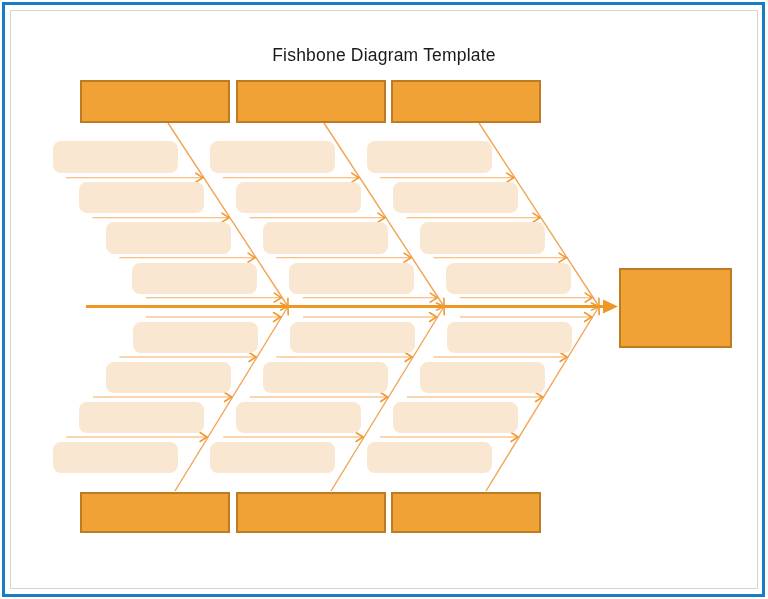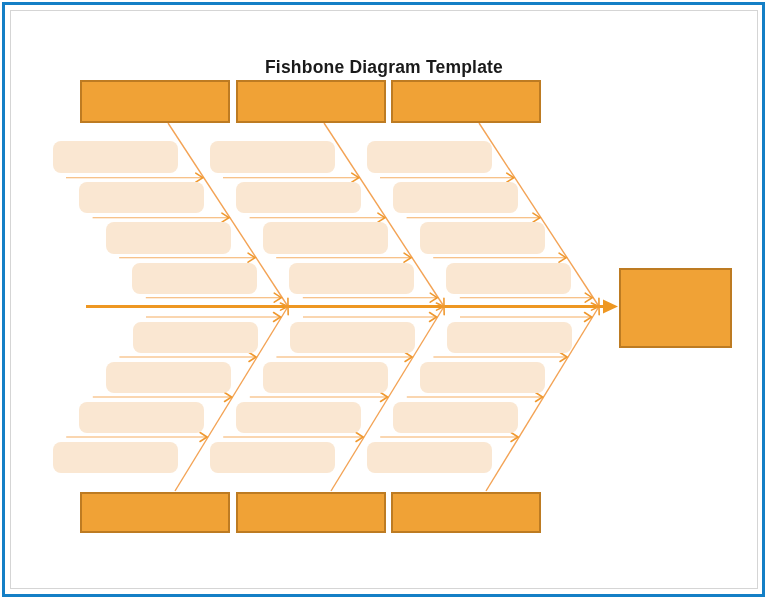--- a/index.html
+++ b/index.html
@@ -2,22 +2,22 @@
 <html style="--frame-blue: #147FC6; --frame-gray: #D5D5D5; --title-col: #1A1A1A; --cat-fill: #F0A236; --cat-border: #BD7B22; --cause-fill: #FAE7D2;"><head>
 <meta charset="utf-8">
 <style>
   html,body{margin:0;padding:0;background:#ffffff;}
   body{font-family:"Liberation Sans",sans-serif;}
   .page{position:relative;width:768px;height:599px;background:#fff;overflow:hidden;}
   .frame-outer{position:absolute;left:2px;top:2px;width:763px;height:595px;
                box-sizing:border-box;border:3px solid var(--frame-blue,#147FC6);}
   .frame-inner{position:absolute;left:10px;top:10px;width:748px;height:579px;
                box-sizing:border-box;border:1px solid var(--frame-gray,#D5D5D5);}
-  .title{position:absolute;top:45px;left:0;right:0;margin:12px;text-align:center;
-         font-size:17.5px;font-weight:bold;letter-spacing:.2px;color:var(--title-col,#1A1A1A);}
+  .title{position:absolute;top:45px;left:0;right:0;margin:0;text-align:center;
+         font-size:17.5px;font-weight:normal;letter-spacing:.2px;color:var(--title-col,#1A1A1A);}
   svg.bones{position:absolute;left:0;top:0;}
   .layer{position:absolute;left:0;top:0;width:768px;height:599px;pointer-events:none;}
   .layer > div{pointer-events:auto;}
   .cat{position:absolute;box-sizing:border-box;background:var(--cat-fill,#F0A236);
        border:2px solid var(--cat-border,#BD7B22);font-size:12px;color:#3b2a10;
        display:flex;align-items:center;justify-content:center;text-align:center;}
   .effect{position:absolute;box-sizing:border-box;background:var(--cat-fill,#F0A236);
        border:2px solid var(--cat-border,#BD7B22);font-size:12px;color:#3b2a10;
        display:flex;align-items:center;justify-content:center;text-align:center;}
   .cause{position:absolute;box-sizing:border-box;background:var(--cause-fill,#FAE7D2);

